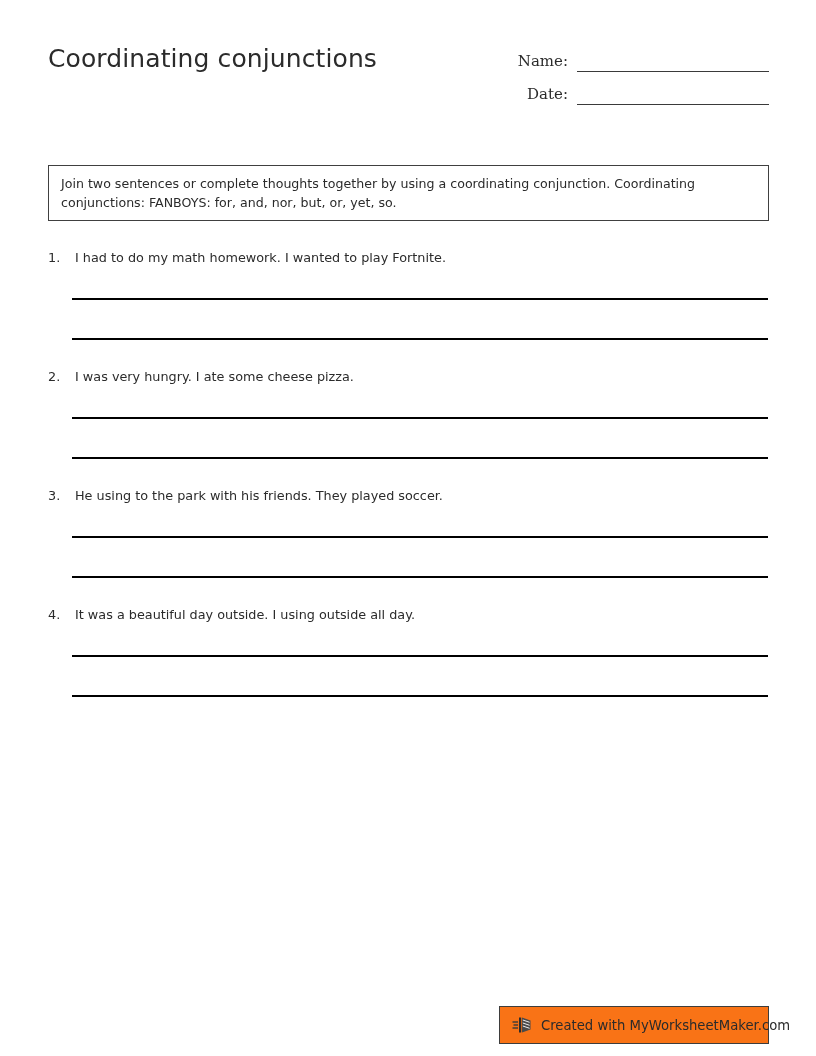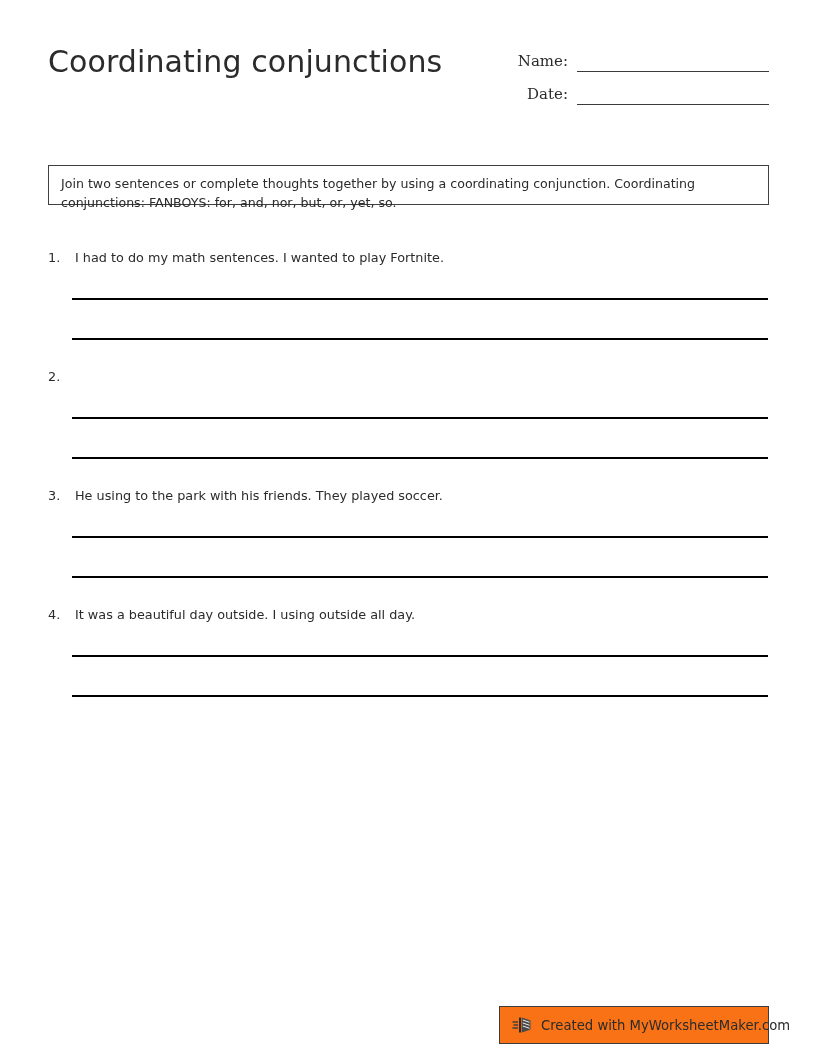--- a/index.html
+++ b/index.html
@@ -21,21 +21,21 @@
     position: absolute;
     left: 48px;
     top: 44px;
     width: 721px;
     height: 80px;
   }
   #page-title {
     position: absolute;
     left: 0;
     top: 0;
-    font-size: 30px;
+    font-size: 25px;
     font-weight: 400;
     letter-spacing: 0.1px;
     color: #2b2b2b;
     white-space: nowrap;
     font-family: "DejaVu Sans", sans-serif;
   }
   .namedate-row {
     position: absolute;
     right: 0;
     display: flex;
@@ -58,21 +58,21 @@
     height: 0;
     border-bottom: 1.6px solid #3a3a3a;
   }
 
   
   #instruction-box {
     position: absolute;
     left: 48px;
     top: 165px;
     width: 721px;
-    height: 40px;
+    height: 56px;
     border: 1.4px solid #404040;
     box-sizing: border-box;
     background: #ffffff;
   }
   #instruction-text {
     position: absolute;
     left: 12px;
     top: 8px;
     right: 10px;
     font-size: 12.6px;
@@ -165,28 +165,29 @@
 </div>
 
 <div id="instruction-box">
   <div id="instruction-text">Join two sentences or complete thoughts together by using a coordinating conjunction. Coordinating conjunctions: FANBOYS: for, and, nor, but, or, yet, so.</div>
 </div>
 
 <div id="questions">
     <div class="question-block" style="top: 250px;">
       <div class="question-row">
         <span class="question-number">1.</span>
-        <span class="question-text">I had to do my math sentences. I wanted to play Fortnite.</span>
+        <span class="question-text">I had to do my math homework. I wanted to play Fortnite.</span>
       </div>
       <div class="answer-line" style="top: 48px;"></div>
       <div class="answer-line" style="top: 88px;"></div>
     </div>
     <div class="question-block" style="top: 369px;">
       <div class="question-row">
         <span class="question-number">2.</span>
+        <span class="question-text">I was very hungry. I ate some cheese pizza.</span>
       </div>
       <div class="answer-line" style="top: 48px;"></div>
       <div class="answer-line" style="top: 88px;"></div>
     </div>
     <div class="question-block" style="top: 488px;">
       <div class="question-row">
         <span class="question-number">3.</span>
         <span class="question-text">He using to the park with his friends. They played soccer.</span>
       </div>
       <div class="answer-line" style="top: 48px;"></div>

